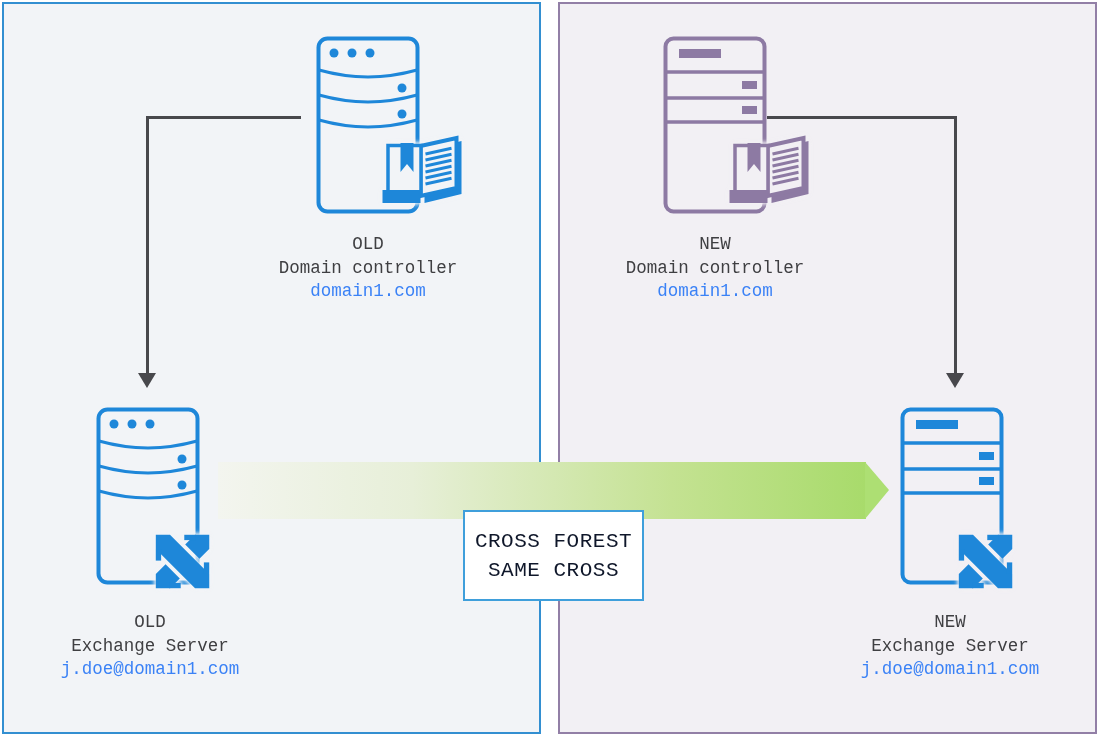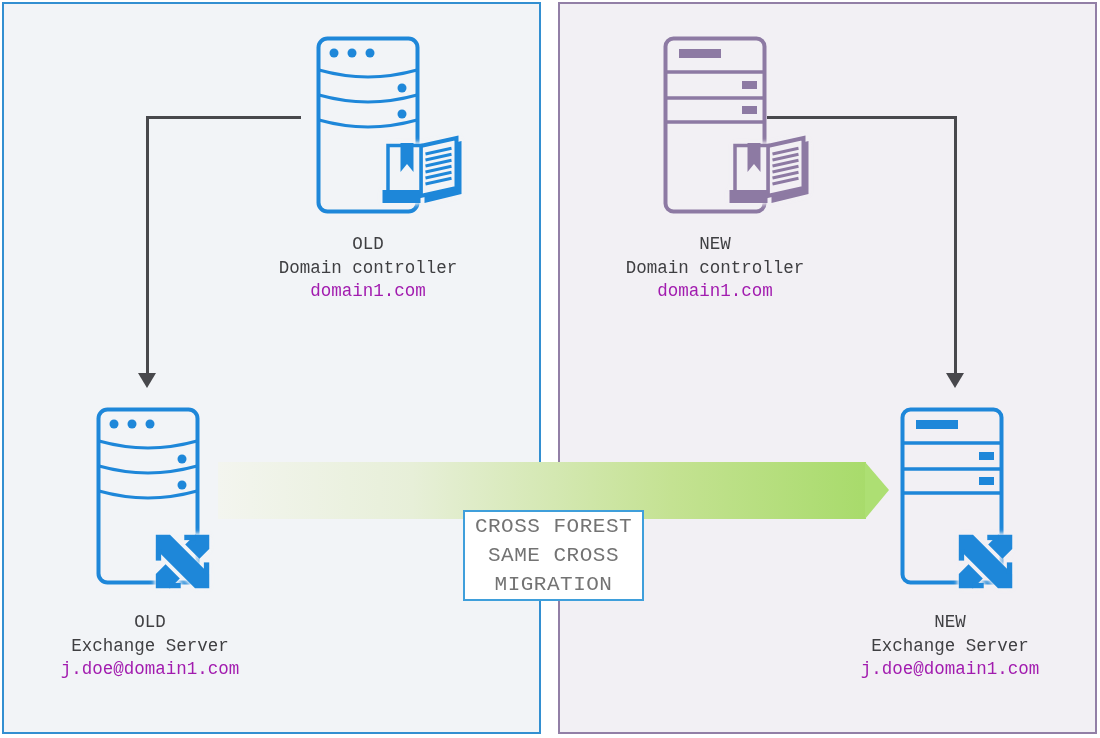--- a/index.html
+++ b/index.html
@@ -21,26 +21,26 @@
              border-left:24px solid #addf73;}
 
   .icon{position:absolute;z-index:3;line-height:0;}
   .icon svg{display:block;}
   .blue{color:#1e87d9;}
   .purple{color:#8d7aa3;}
   .overlay-icon{filter:drop-shadow(0 0 2px var(--halo,#f2f4f7)) drop-shadow(0 0 2px var(--halo,#f2f4f7));}
 
   .caption{position:absolute;width:240px;z-index:3;text-align:center;
            font-size:17.5px;line-height:23.5px;color:#3f3f42;}
-  .caption .link{color:#a21caf;}
+  .caption .link{color:#3b82f6;}
 
   .label-box{position:absolute;left:463px;top:510px;width:181px;height:91px;z-index:4;
              box-sizing:border-box;background:#ffffff;border:2px solid #3f9fdb;
              display:flex;flex-direction:column;justify-content:center;align-items:center;
-             font-size:21px;line-height:29px;letter-spacing:0.5px;color:#737373;}
+             font-size:21px;line-height:29px;letter-spacing:0.5px;color:#0f172a;}
   .hidden-defs{position:absolute;width:0;height:0;overflow:hidden;}
 </style>
 </head>
 <body>
 
 <div class="canvas">
 
   <svg class="hidden-defs" aria-hidden="true">
     <defs>
       <symbol id="sym-server-old" viewBox="0 0 104 178">
@@ -164,16 +164,15 @@
   </span>
   <div class="caption" style="left:830px;top:611px;">
     <div>NEW</div>
     <div>Exchange Server</div>
     <div class="link">j.doe@domain1.com</div>
   </div>
 
   <div class="label-box">
     <div>CROSS FOREST</div>
     <div>SAME CROSS</div>
-    <div>MIGRATION</div>
   </div>
 
 </div>
 
 </body></html>

